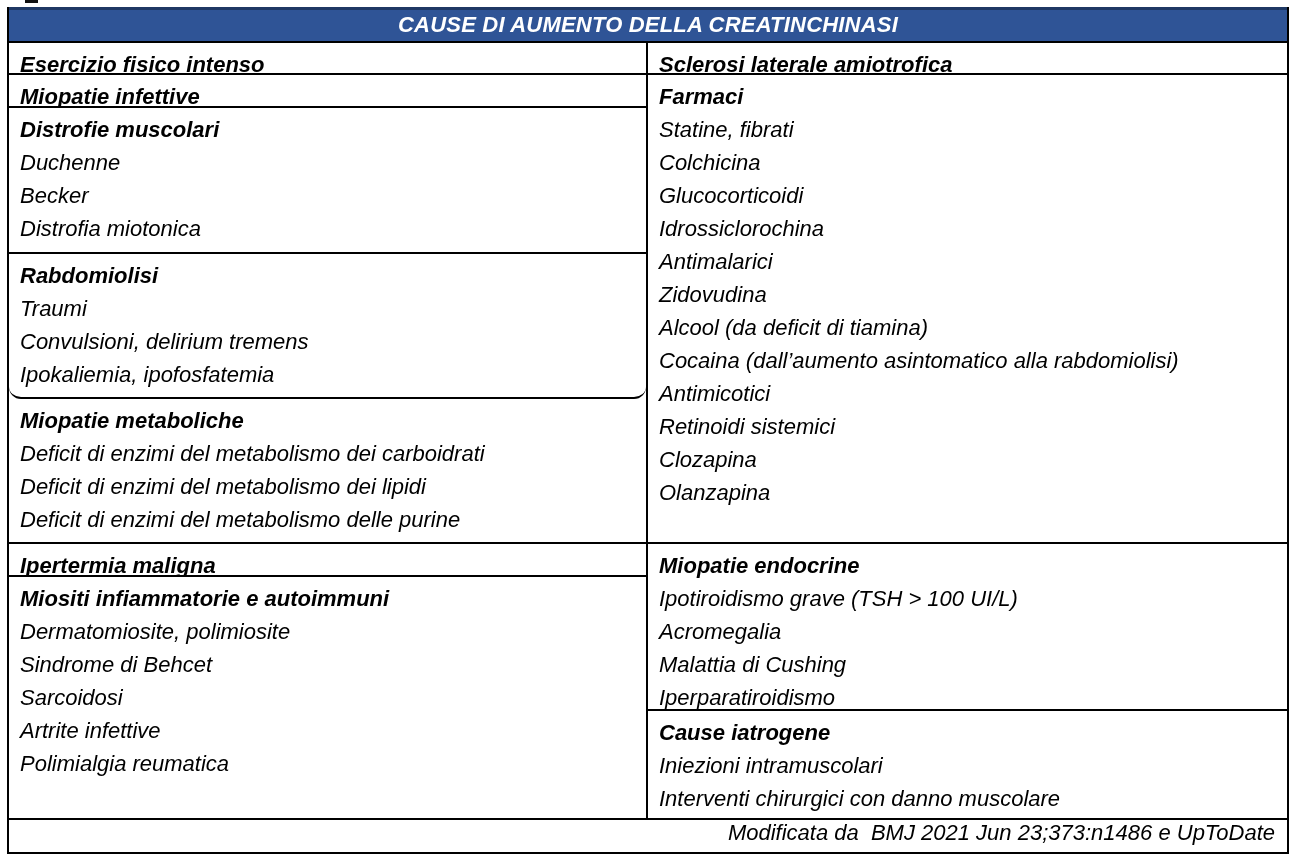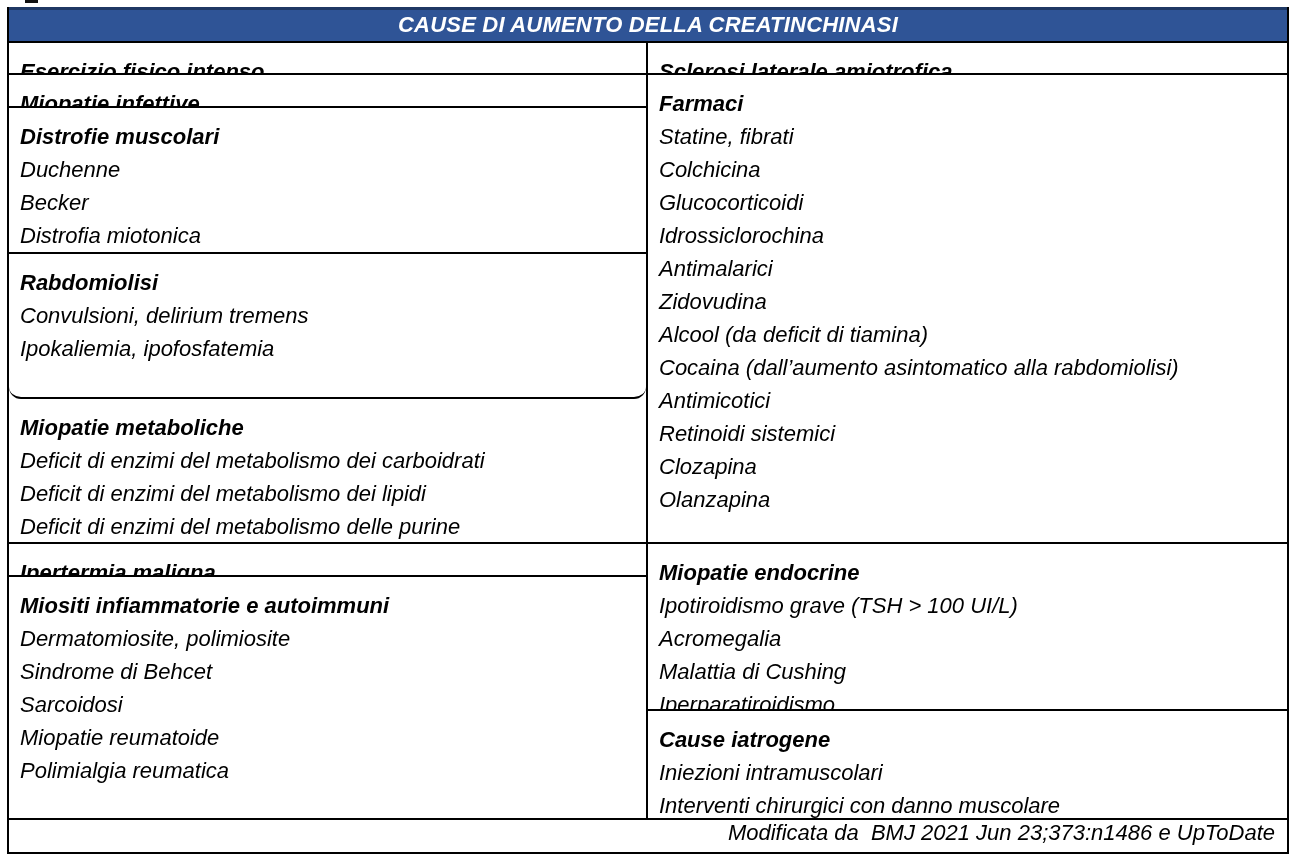--- a/index.html
+++ b/index.html
@@ -29,21 +29,21 @@
     padding-top:2px;
   }
 
   .columns{display:flex;height:775px;}
   .col{display:flex;flex-direction:column;}
   .col-left{width:637px;}
   .col-right{flex:1;border-left:2px solid var(--border);}
 
   .cell{
     border-bottom:2px solid var(--border);
-    padding:12px 11px;
+    padding:5px 11px;
     font-size:22px;line-height:33px;
     overflow:hidden;
   }
   .col .cell:last-child{border-bottom:none;}
   .cell-header{font-weight:bold;}
   .cell-item{font-weight:normal;}
 
   
   .col-left  .cell:nth-child(1){height:32px;}
   .col-left  .cell:nth-child(2){height:33px;}
@@ -82,38 +82,39 @@
           <div class="cell-header">Miopatie infettive</div>
         </div>
         <div class="cell">
           <div class="cell-header">Distrofie muscolari</div>
           <div class="cell-item">Duchenne</div>
           <div class="cell-item">Becker</div>
           <div class="cell-item">Distrofia miotonica</div>
         </div>
         <div class="cell">
           <div class="cell-header">Rabdomiolisi</div>
+          <div class="cell-item">Traumi</div>
           <div class="cell-item">Convulsioni, delirium tremens</div>
           <div class="cell-item">Ipokaliemia, ipofosfatemia</div>
         </div>
         <div class="cell">
           <div class="cell-header">Miopatie metaboliche</div>
           <div class="cell-item">Deficit di enzimi del metabolismo dei carboidrati</div>
           <div class="cell-item">Deficit di enzimi del metabolismo dei lipidi</div>
           <div class="cell-item">Deficit di enzimi del metabolismo delle purine</div>
         </div>
         <div class="cell">
           <div class="cell-header">Ipertermia maligna</div>
         </div>
         <div class="cell">
           <div class="cell-header">Miositi infiammatorie e autoimmuni</div>
           <div class="cell-item">Dermatomiosite, polimiosite</div>
           <div class="cell-item">Sindrome di Behcet</div>
           <div class="cell-item">Sarcoidosi</div>
-          <div class="cell-item">Miopatie reumatoide</div>
+          <div class="cell-item">Artrite infettive</div>
           <div class="cell-item">Polimialgia reumatica</div>
         </div>
       </div>
     <div class="col col-right">
         <div class="cell">
           <div class="cell-header">Sclerosi laterale amiotrofica</div>
         </div>
         <div class="cell">
           <div class="cell-header">Farmaci</div>
           <div class="cell-item">Statine, fibrati</div>

